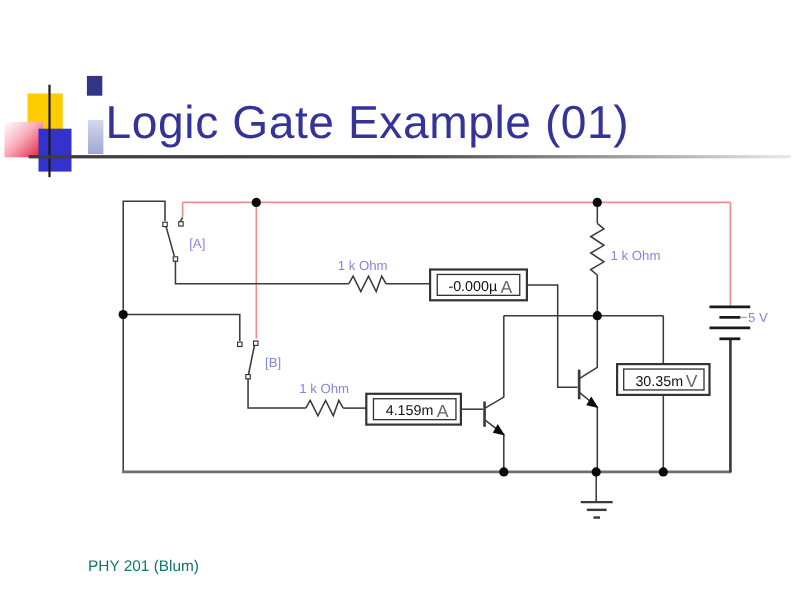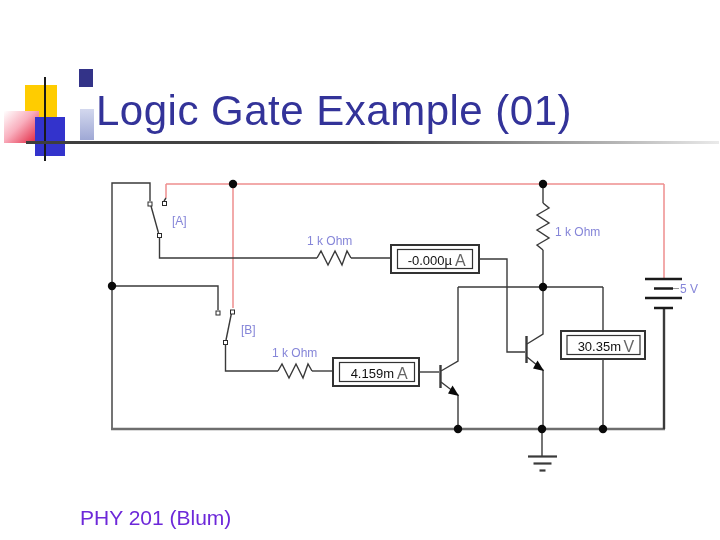--- a/index.html
+++ b/index.html
@@ -12,21 +12,21 @@
             background:linear-gradient(135deg,#ffffff 0%,#f9aebd 45%,#e01935 100%);}
   .deco-blue{left:35px;top:117px;width:30px;height:39px;background:#3333cc;z-index:3;}
   .deco-navy{left:79px;top:69px;width:14px;height:18px;background:#333388;z-index:1;}
   .deco-pale{left:80px;top:109px;width:14px;height:31px;z-index:1;
              background:linear-gradient(to bottom,#d3d8ee,#9fa8d5);}
   .deco-vline{left:44px;top:77px;width:2px;height:84px;background:#1a1a1a;z-index:4;}
   .title-rule{position:absolute;left:26px;top:141px;width:693px;height:3px;z-index:5;
               background:linear-gradient(to right,#3d3d3d 0%,#4a4a4a 50%,#b5b5b5 85%,#eaeaea 100%);}
   .page-title{position:absolute;left:96px;top:88px;font-size:42px;line-height:1.1;
               color:#333399;letter-spacing:0.5px;white-space:nowrap;z-index:6;}
-  .footer{position:absolute;left:80px;top:506px;font-size:21px;color:#6d28d9;}
+  .footer{position:absolute;left:80px;top:506px;font-size:14px;color:#0f766e;}
   svg{position:absolute;left:0;top:0;}
   
   .w{stroke:#3a3a3a;stroke-width:1.4;fill:none;}
   .w2{stroke:#3a3a3a;stroke-width:2.4;fill:none;}
   .rail{stroke:#6e6e6e;stroke-width:2.6;fill:none;}
   .red{stroke:#ee8e8e;stroke-width:1.5;fill:none;}
   .dot{fill:#0a0a0a;stroke:none;}
   .contact{fill:#ffffff;stroke:#2a2a2a;stroke-width:1;}
   .meter-outer{fill:#ffffff;stroke:#333;stroke-width:2;}
   .meter-inner{fill:#ffffff;stroke:#333;stroke-width:1.2;}

